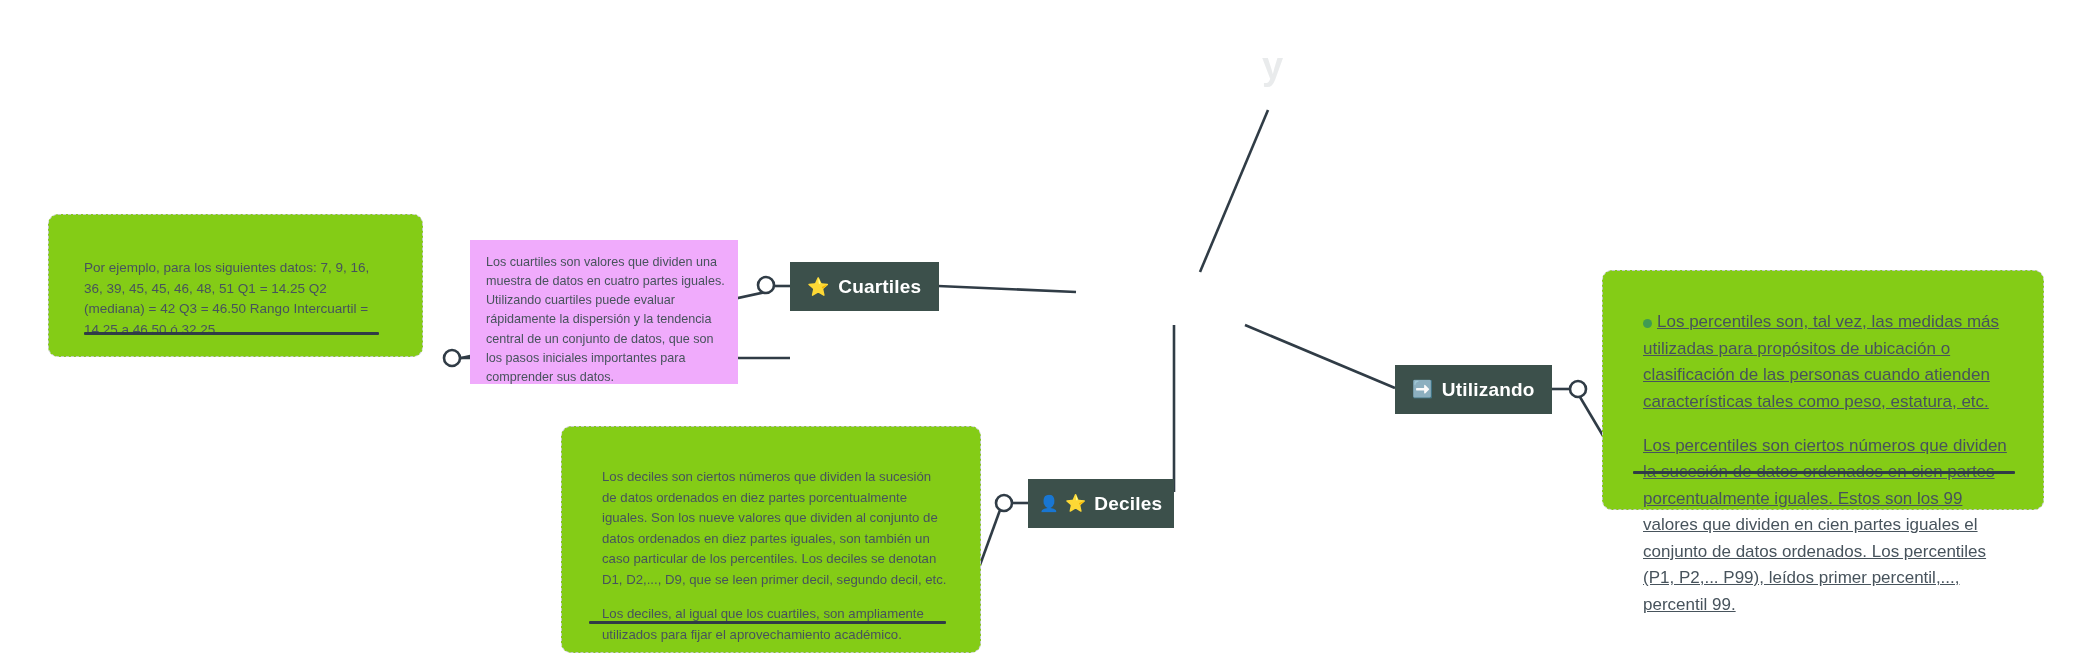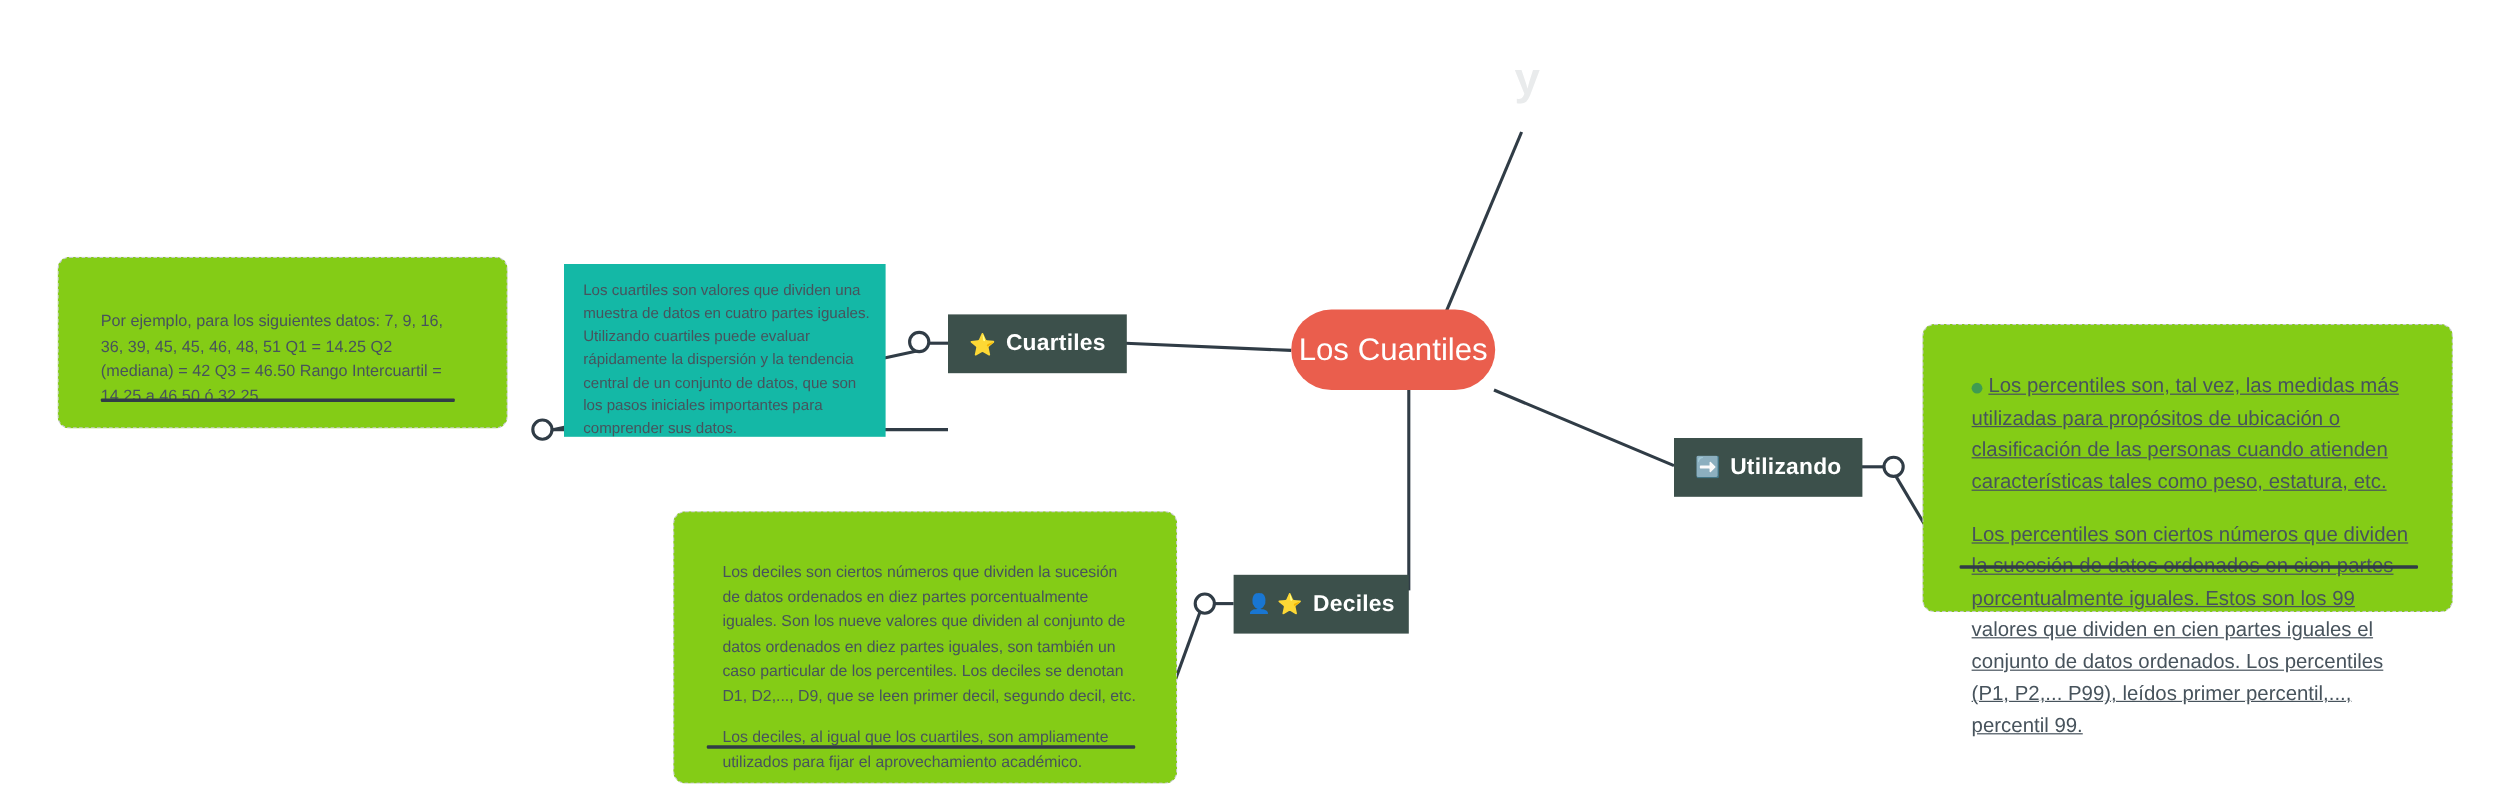--- a/index.html
+++ b/index.html
@@ -62,22 +62,23 @@
     position: absolute;
     box-sizing: border-box;
     color: #47535c;
   }
   .card-dashed {
     border: 1px dashed #c4c8cb;
     border-radius: 10px;
     background: #84cc16;
   }
   .card-cream {
-    background: #14b8a6;
+    background: #f0abfc;
     border: 0;
+    margin-top: 20px;
   }
   .card-inner {
     position: absolute;
   }
   .para {
     margin: 0;
   }
   .para + .para {
     margin-top: 1.05em;
   }
@@ -132,23 +133,20 @@
     <line x1="1000" y1="510" x2="968" y2="598" stroke="#303c46" stroke-width="2.6"></line>
 
     <line x1="1551" y1="389" x2="1572" y2="389" stroke="#303c46" stroke-width="2.6"></line>
     <circle cx="1578" cy="389" r="8" fill="#ffffff" stroke="#303c46" stroke-width="2.6"></circle>
     <line x1="1580" y1="397" x2="1634" y2="488" stroke="#303c46" stroke-width="2.6"></line>
   </svg>
 
   <div class="ghost" style="left:1262px; top:45px; font-size:38px;">y</div>
 
 
-  <div class="node node-central" style="left:1076px; top:258px; width:170px; height:67px; font-size:26px;">
-    <span class="node-label">Los Cuantiles</span>
-  </div>
 
   <div class="node node-dark" style="left:790px; top:262px; width:149px; height:49px; font-size:19px;">
     <span class="node-icon" style="font-size:18px;">⭐</span>
     <span class="node-label">Cuartiles</span>
   </div>
 
   <div class="node node-dark" style="left:1395px; top:365px; width:157px; height:49px; font-size:19px;">
     <span class="node-icon" style="font-size:17px;">➡️</span>
     <span class="node-label">Utilizando</span>
   </div>

